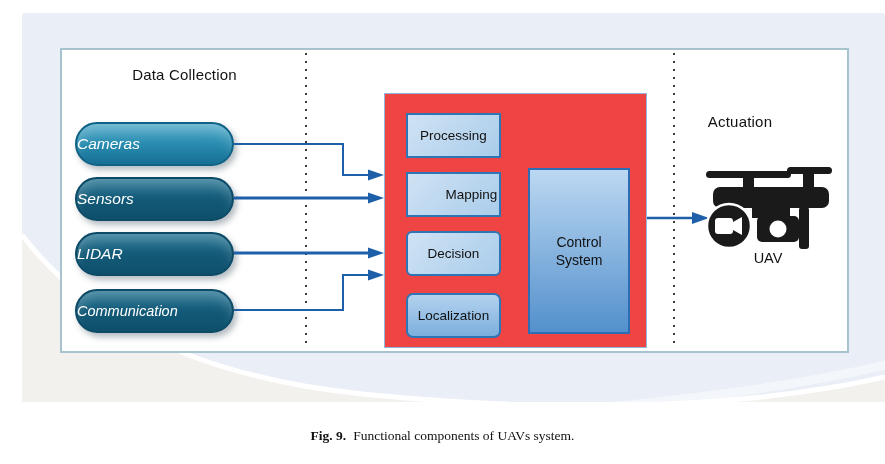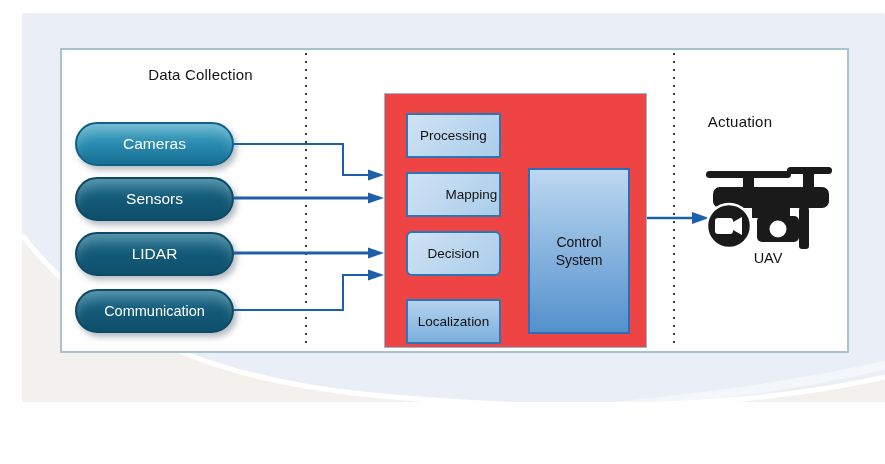--- a/index.html
+++ b/index.html
@@ -14,57 +14,58 @@
   
   .diagram {
     position:absolute; left:60px; top:48px; width:789px; height:305px;
     background:#ffffff; border:2px solid #a7c3ce; box-sizing:border-box;
   }
 
   .sec-title {
     position:absolute; top:16px; font-size:15px; color:#121212;
     text-align:center; letter-spacing:.2px;
   }
-  .t-collection { left:0; width:245px;padding-left:16px; }
+  .t-collection { left:0; width:245px; }
   .t-processing { left:245px; width:368px; }
   .t-actuation  { left:592px; width:172px;margin-top:47px; }
 
   .divider {
     position:absolute; top:3px; bottom:3px; width:2px;
     background-image:repeating-linear-gradient(to bottom,#3a3a3a 0 2.5px, transparent 2.5px 8px);
   }
   .d1 { left:243px; } .d2 { left:611px; }
 
   
   .pill {
     position:absolute; left:13px; width:159px; height:44px; border-radius:22px;
-    display:flex; align-items:center; justify-content:center;
+    display:flex; align-items:center; justify-content:flex-start;
     color:#ffffff; font-size:15.5px;
     border:2px solid #0c4a66; box-sizing:border-box;
     background:linear-gradient(to bottom,#20708f 0%, #135b79 48%, #0e4f6b 100%);
     box-shadow:3px 4px 6px rgba(40,60,75,.35),
                inset 0 12px 14px -6px rgba(255,255,255,.30);
+    font-style:italic;
   }
   .pill.light {
     background:linear-gradient(to bottom,#4aa6c6 0%, #2a8db1 48%, #176f94 100%);
     border-color:#0f6285;
   }
 
   
   .inner-box {
     position:absolute; left:322px; top:43px; width:263px; height:255px;
     border:1.5px solid #8fb8dc; background:#ef4444; box-sizing:border-box;
   }
   .module {
     position:absolute; left:21px; width:95px; height:45px;
     display:flex; align-items:center; justify-content:center;
     font-size:13.5px; color:#111111; border:2px solid #2e75b6; box-sizing:border-box;
     background:linear-gradient(135deg,#cfe2f4 0%, #aacdea 100%);
   }
-  .m1 { top:19px; } .m2 { top:78px;padding-left:36px; } .m3 { top:137px;border-radius:6px; } .m4 { top:205px; }
+  .m1 { top:19px; } .m2 { top:78px;padding-left:36px; } .m3 { top:137px;border-radius:6px; } .m4 { top:199px;border-radius:7px; }
   .module.shaded { background:linear-gradient(to bottom,#b3d2ee 0%, #7cafdd 100%); }
 
   .control-box {
     position:absolute; left:143px; top:43px; width:102px; height:166px;
     border:2px solid #2e6db4; box-sizing:border-box;
     background:linear-gradient(to bottom,#bcd8f1 0%, #5390cc 100%);
     display:flex; align-items:center; justify-content:center;
     text-align:center; font-size:14px; color:#111111;margin-top:31px;
   }
   .control-box span { display:block; width:64px; line-height:1.3; }
@@ -170,14 +171,17 @@
           <circle cx="27" cy="64" r="22" fill="#1a1a1a" stroke="#ffffff" stroke-width="2.5"></circle>
           <rect x="13" y="56" width="18" height="16" rx="3" fill="#ffffff"></rect>
           <polygon points="31,60 40,55 40,73 31,68" fill="#ffffff"></polygon>
         </g>
       </svg>
     </div>
     <div class="uav-label">UAV</div>
 
   </div>
 
+  <div class="caption">
+    <span class="cap-label">Fig. 9.</span><span>Functional components of UAVs system.</span>
+  </div>
 
 </div>
 
 </body></html>

